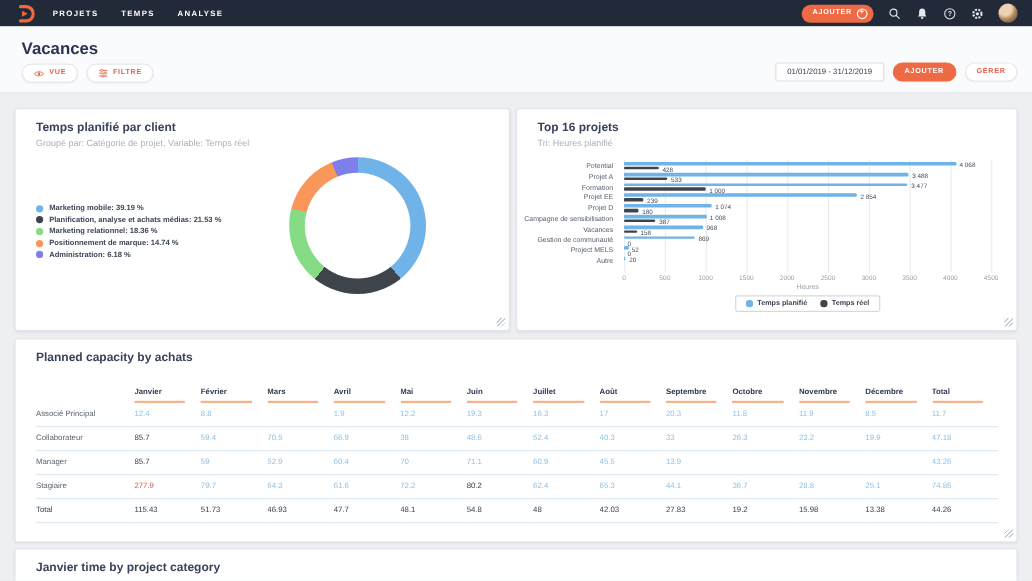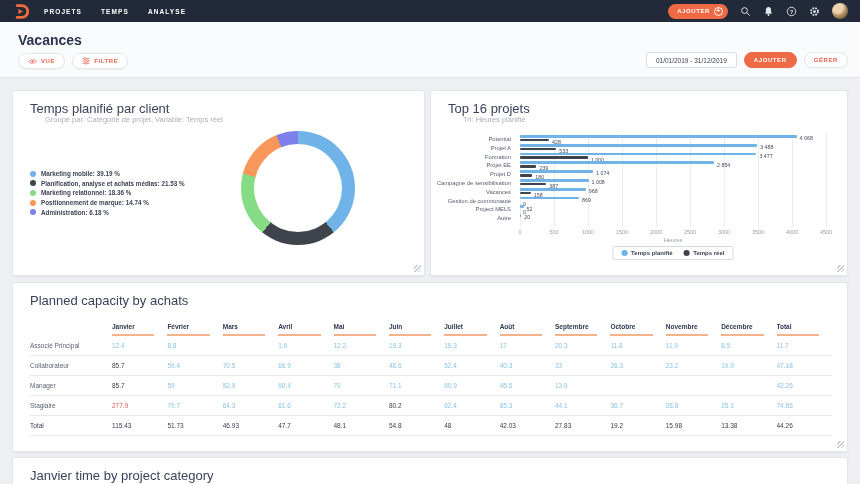--- a/index.html
+++ b/index.html
@@ -32,22 +32,22 @@
               display:flex; align-items:center; gap:4px; padding:0 9px; cursor:pointer;
               font-size:6px; font-weight:bold; letter-spacing:.6px; color:#e8604c; font-family:inherit;
               box-shadow:0 1px 1px rgba(40,50,60,.05); }
   .pill-btn.solid { background:#ed6a45; color:#fff; border-color:#ed6a45; }
   .date-box { height:16px; background:#fff; border:1px solid #dcdfe4; border-radius:2px;
               display:flex; align-items:center; padding:0 9px; font-size:6.5px; color:#3a4254; cursor:text; }
 
   
   .card { position:absolute; background:#fff; border:1px solid #e4e6ea; border-radius:3px;
           box-shadow:0 1px 2px rgba(40,50,60,.06); }
-  .card-title { position:absolute; left:17px; top:10px; font-size:13px; color:#3a425c; }
-  .card-sub { position:absolute; left:17px; top:24px; font-size:7.5px; color:#abb0b9;margin-left:15px; }
+  .card-title { position:absolute; left:17px; top:10px; font-size:10px; color:#3a425c;font-weight:bold; }
+  .card-sub { position:absolute; left:17px; top:24px; font-size:7.5px; color:#abb0b9; }
   .resize-handle { position:absolute; right:3px; bottom:3px; width:7px; height:7px; cursor:nwse-resize;
                    background:repeating-linear-gradient(-45deg, transparent 0 1.6px, #c6cad1 1.6px 2.6px); }
 
   #card-donut  { left:12px; top:90px;  width:413px; height:186px; }
   #card-bars   { left:430px; top:90px; width:418px; height:186px; }
   #card-table  { left:12px; top:282px; width:836px; height:170px; }
   #card-bottom { left:12px; top:457px; width:836px; height:40px; }
 
   
   #donut-legend { position:absolute; left:17px; top:78px; }

